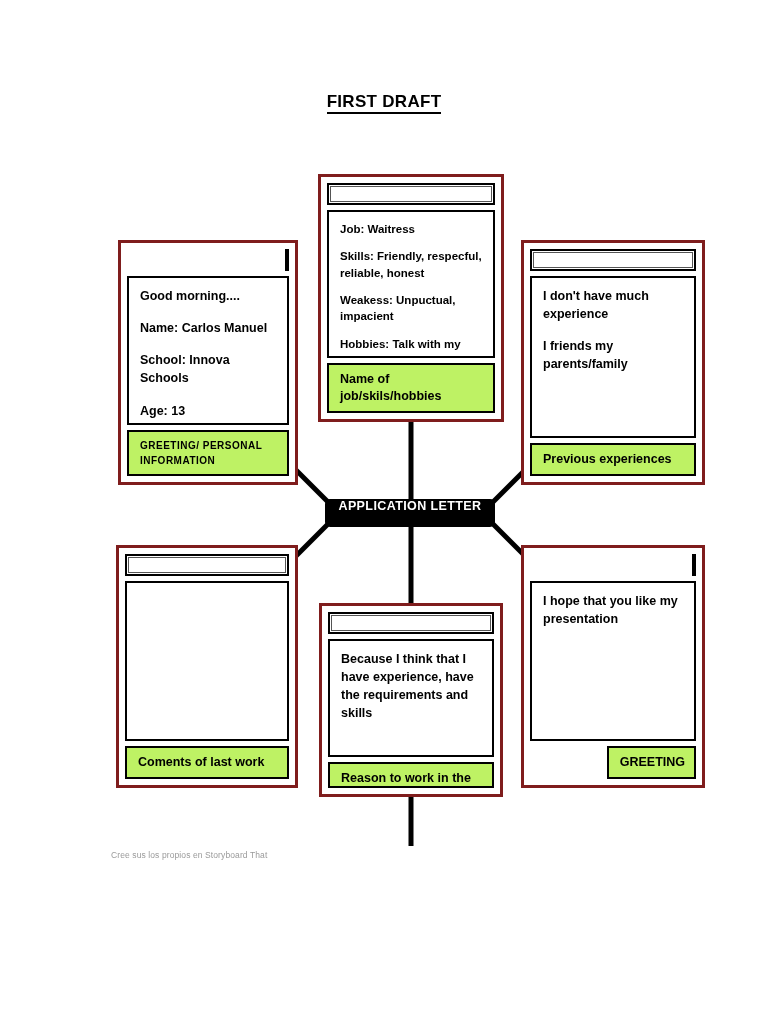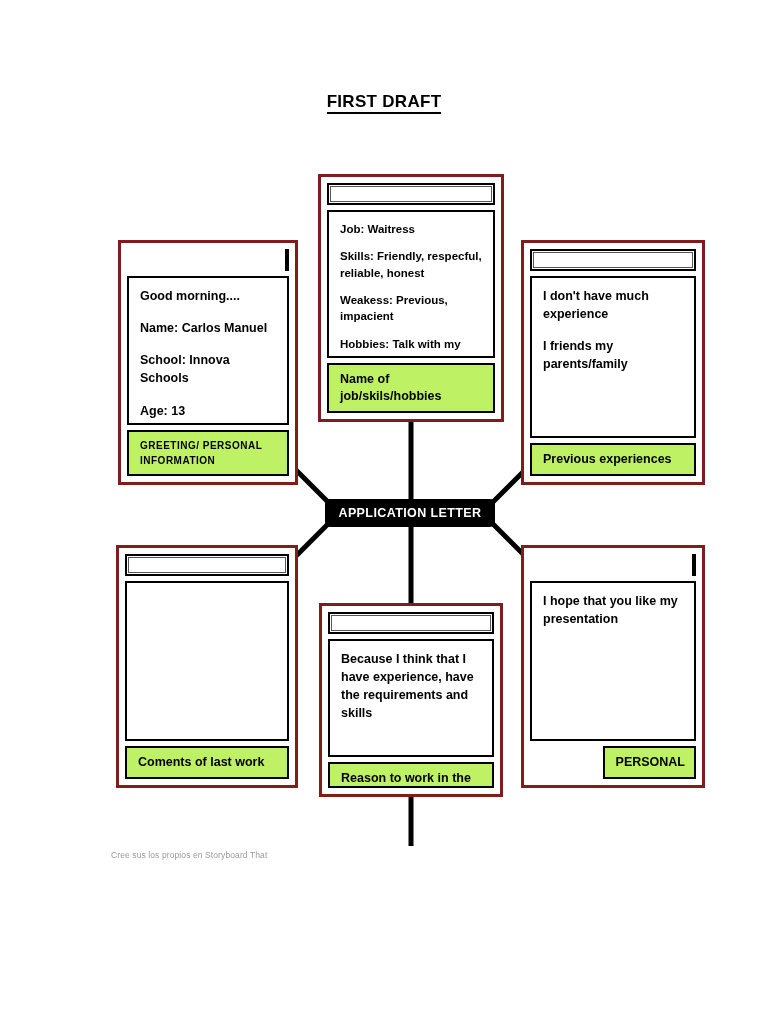--- a/index.html
+++ b/index.html
@@ -53,21 +53,21 @@
   .center-badge {
     position: absolute;
     left: 325px;
     top: 499px;
     width: 170px;
     height: 28px;
     background: #000000;
     border-radius: 5px;
     z-index: 3;
     display: flex;
-    align-items: center;
+    align-items: flex-start;
     justify-content: center;
   }
   .center-badge-label {
     color: #ffffff;
     font-size: 12.5px;
     font-weight: bold;
     letter-spacing: 0.4px;
   }
 
   
@@ -174,21 +174,21 @@
 
   <div class="center-badge">
     <span class="center-badge-label">APPLICATION LETTER</span>
   </div>
 
   <div class="card" id="card-top">
     <div class="card-header"></div>
     <div class="card-body">
       <p class="body-line">Job: Waitress</p>
       <p class="body-line">Skills: Friendly, respecful, reliable, honest</p>
-      <p class="body-line">Weakess: Previous, impacient</p>
+      <p class="body-line">Weakess: Unpuctual, impacient</p>
       <p class="body-line">Hobbies: Talk with my parents/ friends, make handicrafts, cook</p>
     </div>
     <div class="card-caption">
       <div class="caption-text">Name of job/skils/hobbies</div>
     </div>
   </div>
 
   <div class="card" id="card-left">
     <div class="card-header"></div>
     <div class="card-body">
@@ -230,19 +230,19 @@
       <div class="caption-text">Reason to work in the company</div>
     </div>
   </div>
 
   <div class="card" id="card-bottomright">
     <div class="card-header"></div>
     <div class="card-body">
       <p class="body-line lg">I hope that you like my presentation</p>
     </div>
     <div class="card-caption">
-      <div class="caption-text">PERSONAL</div>
+      <div class="caption-text">GREETING</div>
     </div>
   </div>
 
   <div class="footer">Cree sus los propios en Storyboard That</div>
 
 </div>
 
 </body></html>

